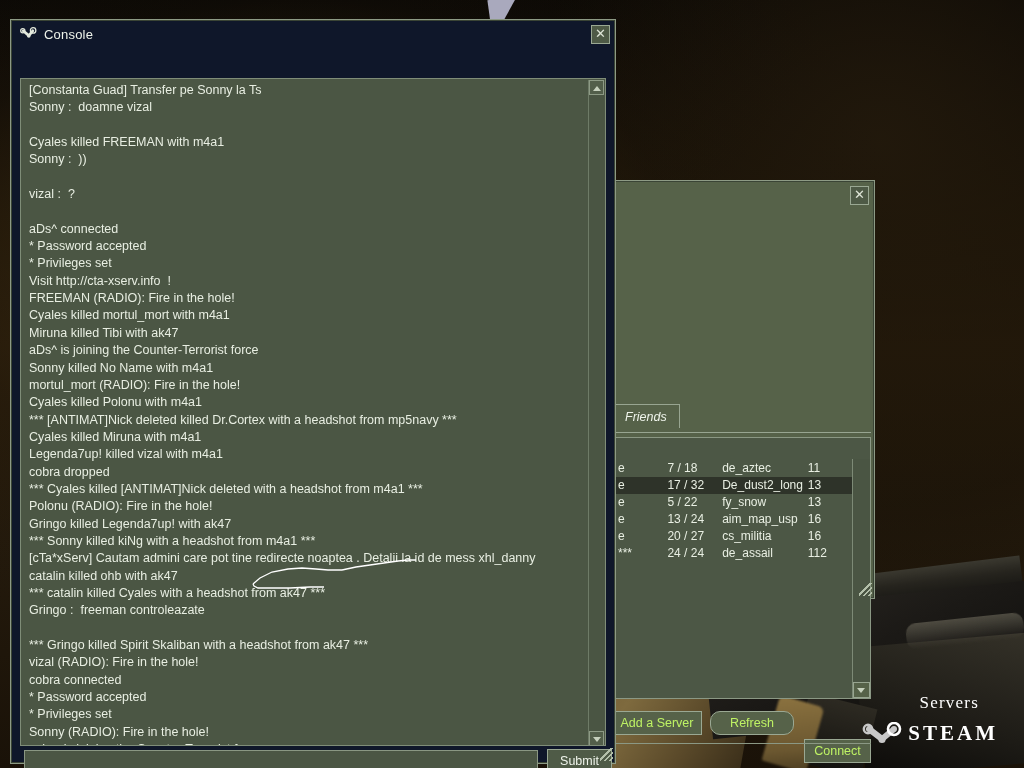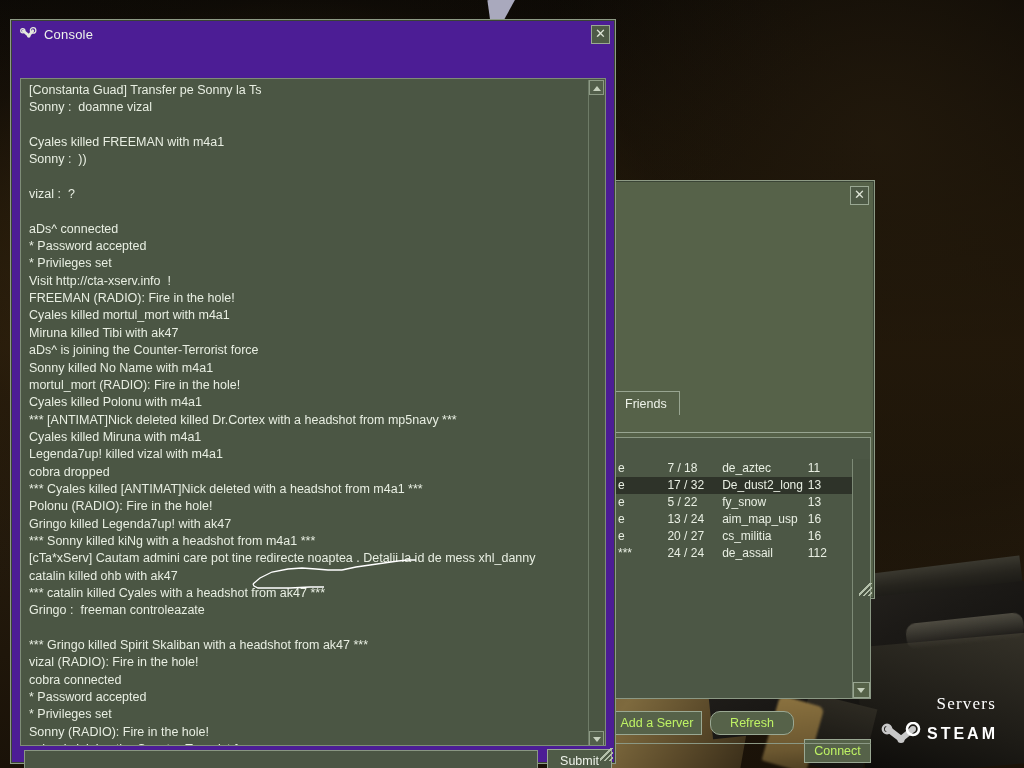--- a/index.html
+++ b/index.html
@@ -128,21 +128,21 @@
     font-size: 13px;
     line-height: 15px;
     text-align: center;
     cursor: pointer;
     font-family: "Liberation Sans", sans-serif;
   }
 
   
   #console-window {
     left: 10px; top: 19px; width: 604px; height: 743px;
-    background: #4c1d95;
+    background: #0f172a;
   }
   #console-titlebar {
     position: relative;
     height: 28px;
   }
   #console-icon {
     width: 18px; height: 16px;
     margin-right: 7px;
     flex: 0 0 auto;
   }
@@ -243,22 +243,23 @@
   
   #server-window {
     left: 608px; top: 180px; width: 265px; height: 417px;
     background: #566249;
   }
   #server-titlebar { position: relative; height: 26px; }
   #server-close { right: 5px; top: 5px; }
 
   #server-tabs {
     position: absolute;
-    left: 3px; top: 210px;
+    left: 3px; top: 223px;
     height: 26px;
+    font-style: italic;
   }
   .tab {
     display: inline-block;
     padding: 5px 12px 4px 12px;
     font-size: 12.5px;
     background: #566249;
     border: 1px solid #98a591;
     border-bottom: none;
     color: #eef3ea;
     cursor: pointer;
@@ -397,34 +398,34 @@
   #steam-watermark {
     position: absolute;
     right: 26px; bottom: 22px;
     text-align: right;
     color: #ffffff;
   }
   #servers-word {
     font-size: 17px;
     letter-spacing: 1.2px;
     margin-bottom: 8px;
-    margin-right: 2px;
+    margin-right: 19px;
     font-family: "Liberation Serif", serif;
   }
   #steam-row {
     display: flex;
     align-items: center;
     justify-content: flex-end;
     gap: 4px;
   }
   #steam-word {
-    font-size: 16px;
+    font-size: 21px;
     letter-spacing: 3px;
     font-weight: bold;
-    font-family: Liberation Sans, sans-serif;
+    font-family: Liberation Serif, serif;
   }
 
   
   #annotation {
     position: absolute;
     left: 250px; top: 552px;
     width: 190px; height: 50px;
     pointer-events: none;
   }
 </style>

